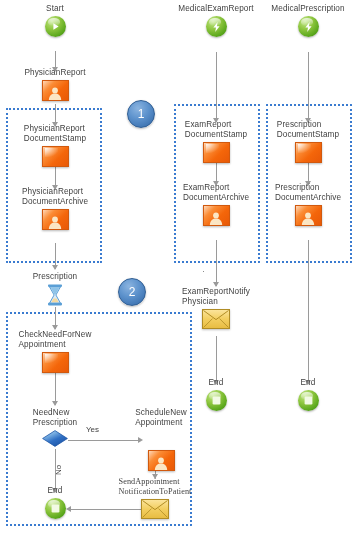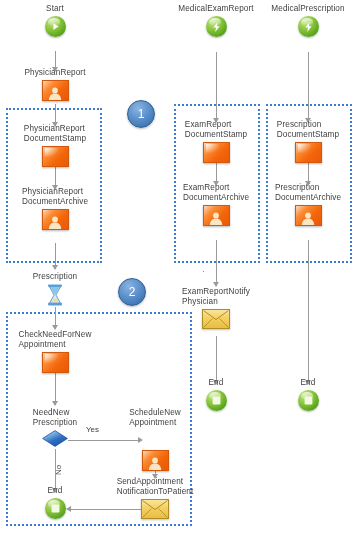--- a/index.html
+++ b/index.html
@@ -316,32 +316,32 @@
             <stop offset="30%" stop-color="#7fb4e4"></stop>
             <stop offset="62%" stop-color="#2f6fc4"></stop>
             <stop offset="100%" stop-color="#1d55a6"></stop>
           </linearGradient>
         </defs>
         <polygon points="13,0.6 25.4,8.5 13,16.4 0.6,8.5" fill="url(#gdiamond)" stroke="#1d55a6" stroke-width="0.8"></polygon>
       </svg>
     </div>
   </div>
 
-  <div class="node" style="left:100px; top:408px;gap:20px;">
+  <div class="node" style="left:106px; top:408px;gap:20px;">
     <div class="label">ScheduleNew
 Appointment</div>
     <div class="tile">
       <svg width="16" height="14" viewBox="0 0 16 14" aria-hidden="true">
         <circle cx="8" cy="4.4" r="2.9" fill="#fbe6c4"></circle>
         <path d="M1.8 14 C2.2 9.4 5 7.6 8 7.6 C11 7.6 13.8 9.4 14.2 14 Z" fill="#fbe6c4"></path>
       </svg>
     </div>
   </div>
 
-  <div class="node" style="left:100px; top:477px;">
+  <div class="node" style="left:100px; top:477px;font-family:Liberation Serif, serif;">
     <div class="label">SendAppointment
 NotificationToPatient</div>
     <div class="envelope">
       <svg width="26" height="18" viewBox="0 0 26 18" aria-hidden="true">
         <path d="M0.5 0.5 L13 9.6 L25.5 0.5" fill="none" stroke="#b08c25" stroke-width="1"></path>
         <path d="M0.5 17.5 L9.5 8.6 M25.5 17.5 L16.5 8.6" fill="none" stroke="#b08c25" stroke-width="0.8"></path>
       </svg>
     </div>
   </div>
 

